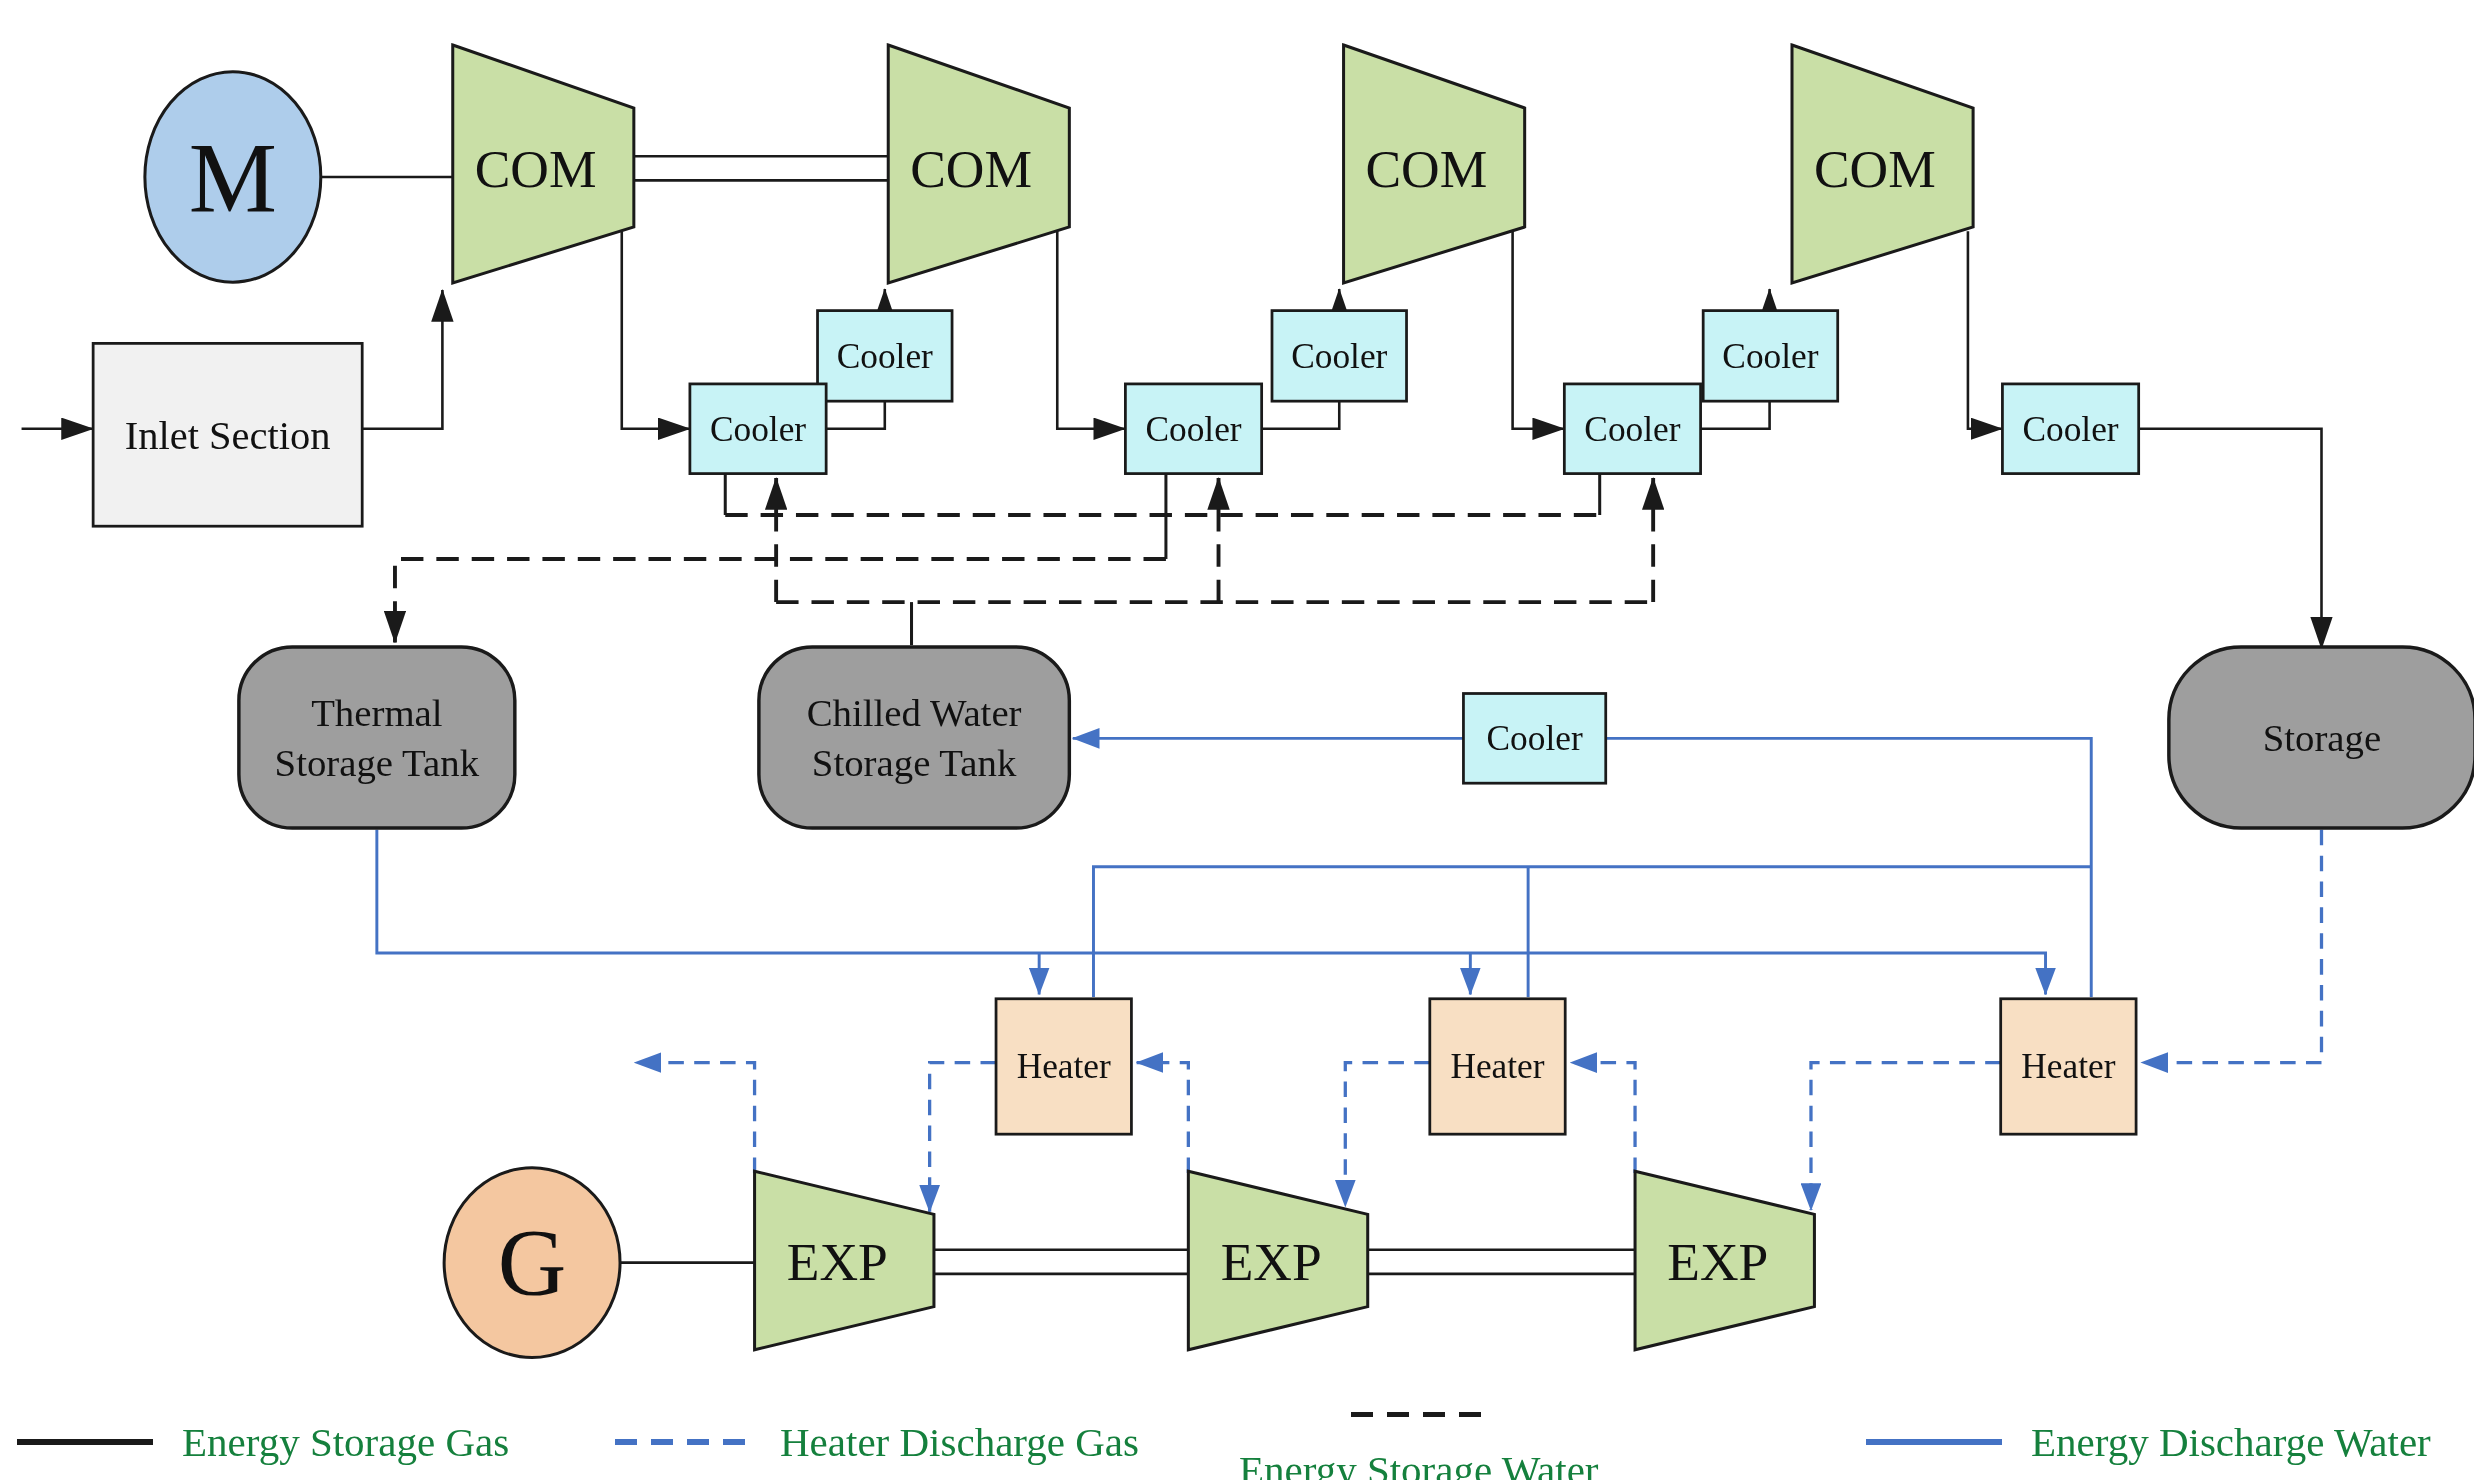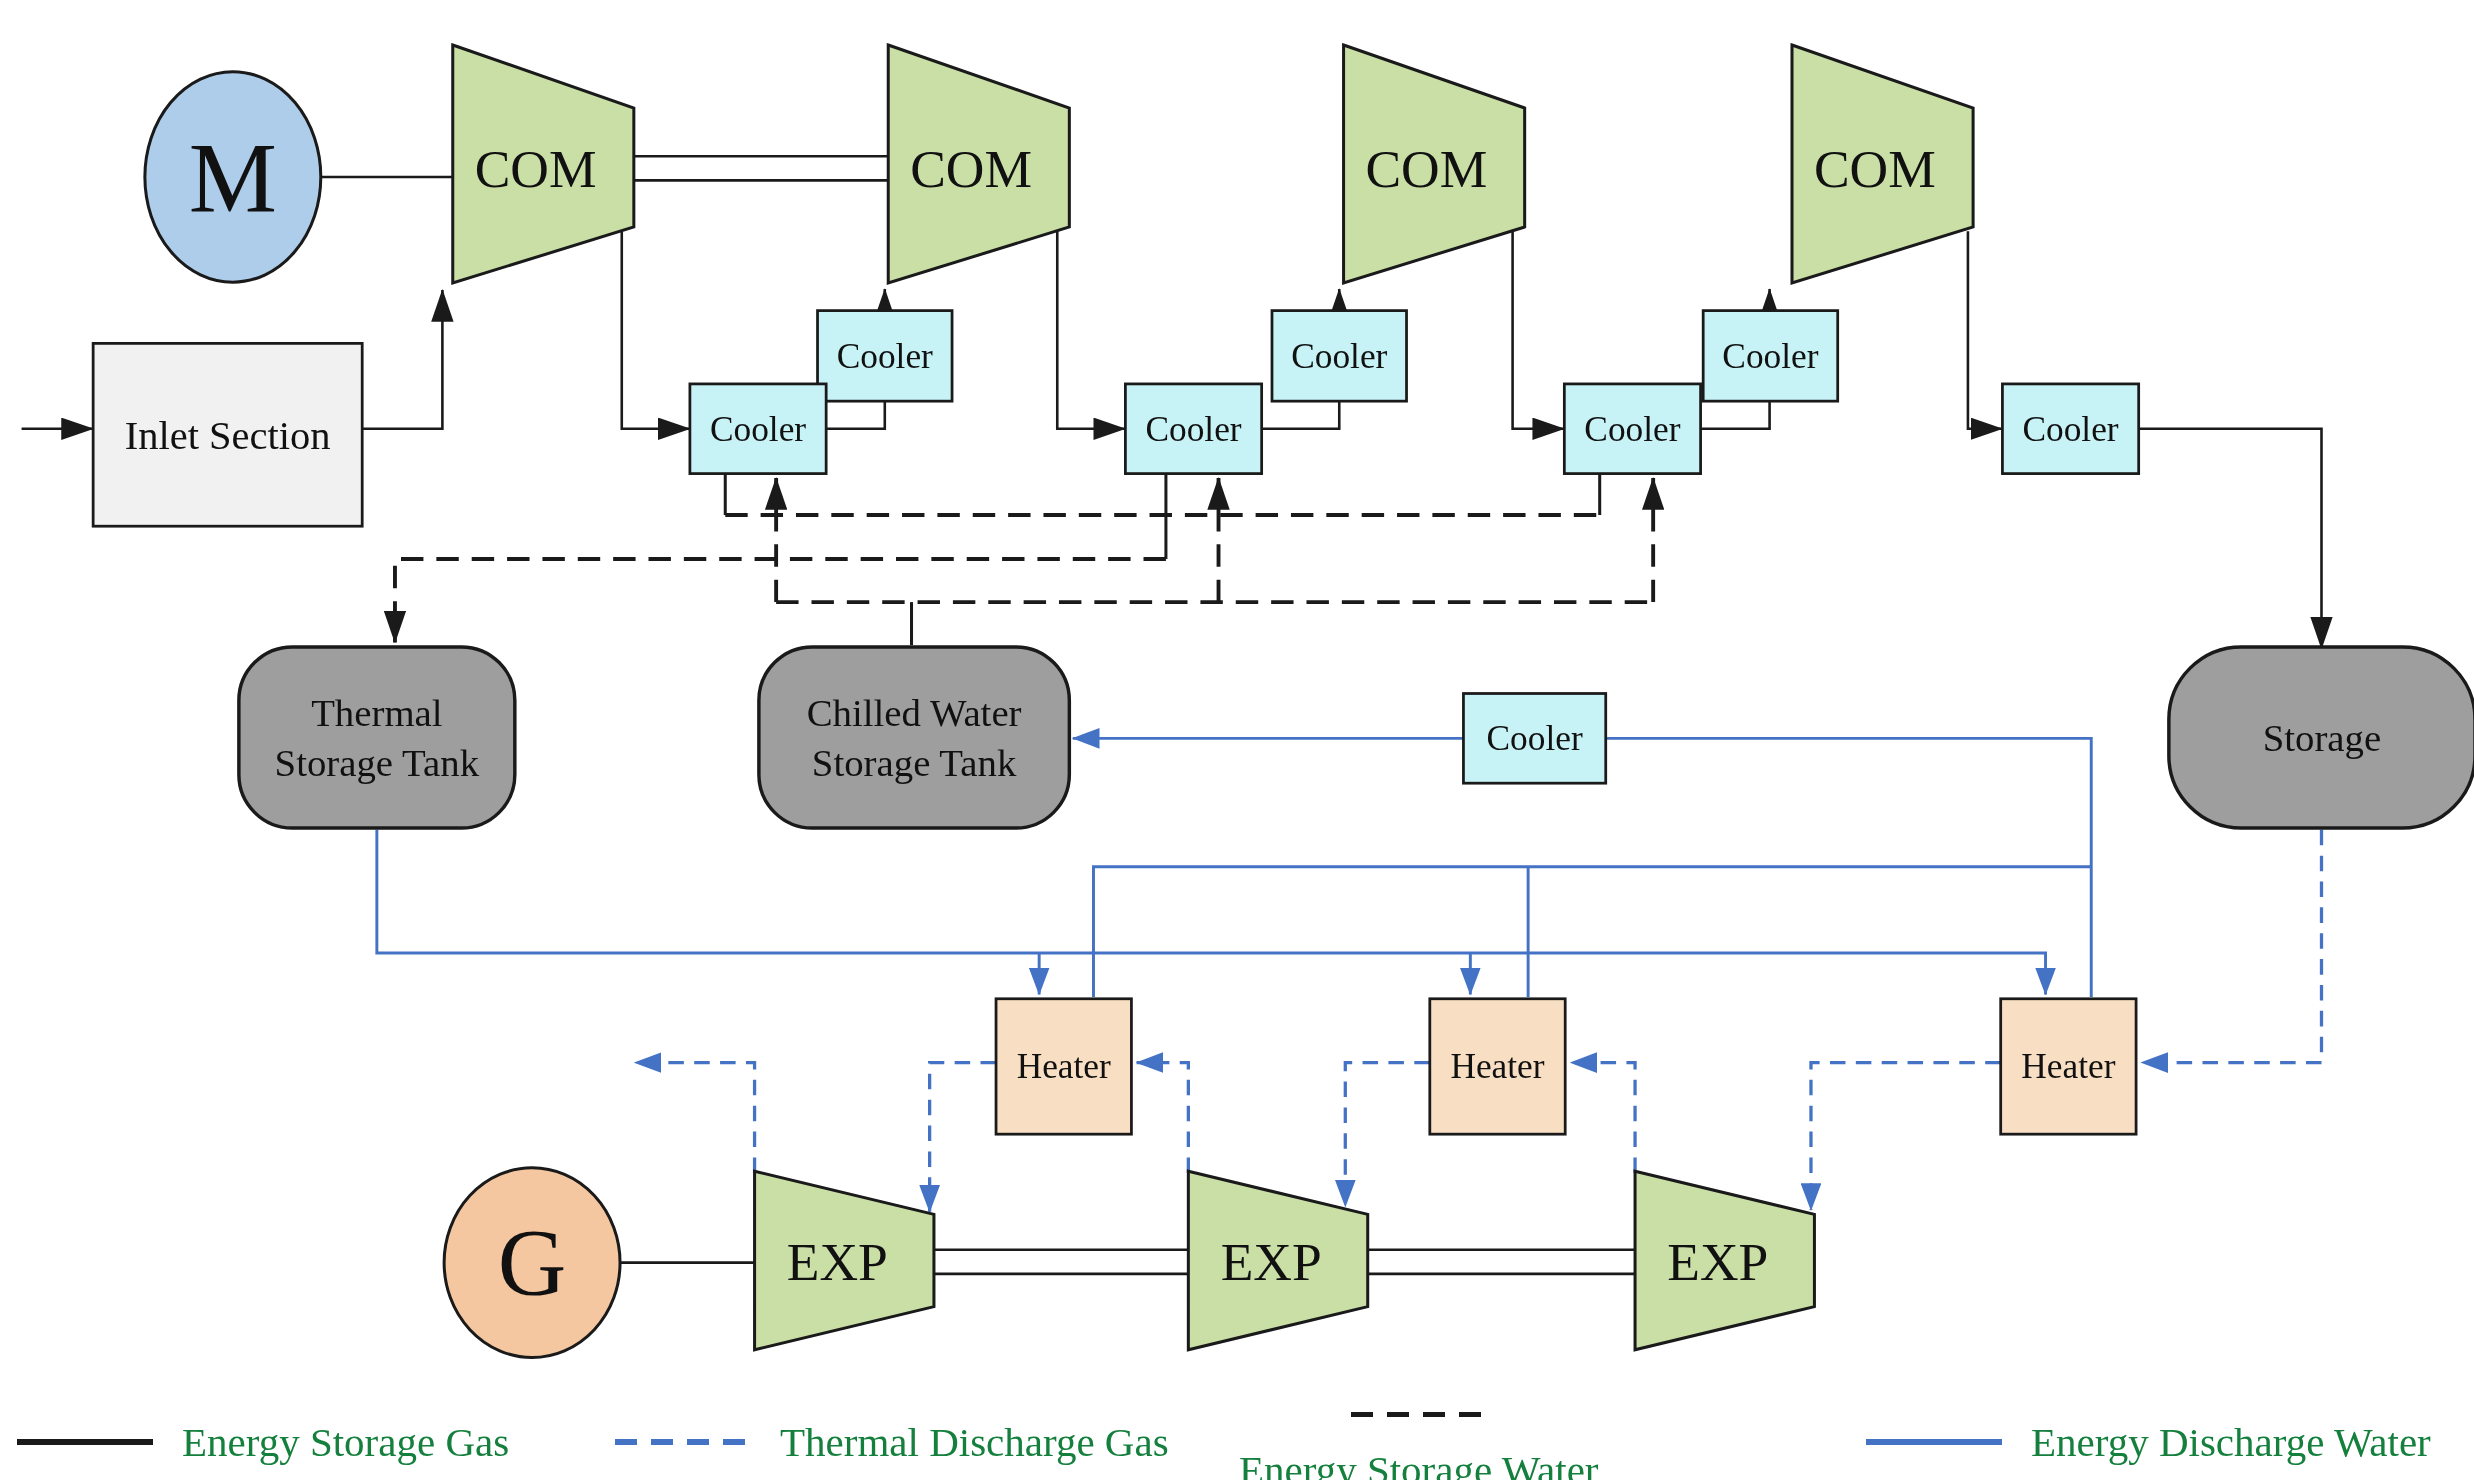--- a/index.html
+++ b/index.html
@@ -124,21 +124,21 @@
       </g>
   </svg>
 
   <div class="legend">
     <div class="legend-item" style="left: 17px;">
       <div class="swatch" style="background: rgb(26, 26, 26);"></div>
       <span>Energy Storage Gas</span>
     </div>
     <div class="legend-item" style="left: 615px;">
       <div class="swatch" style="background: repeating-linear-gradient(90deg, rgb(68, 114, 196) 0px, rgb(68, 114, 196) 22.4px, transparent 22.4px, transparent 36px);"></div>
-      <span>Thermal Discharge Gas</span>
+      <span>Heater Discharge Gas</span>
     </div>
     <div class="legend-item" style="left: 1239px; flex-direction: column;">
       <div class="swatch" style="background: repeating-linear-gradient(90deg, rgb(26, 26, 26) 0px, rgb(26, 26, 26) 22.4px, transparent 22.4px, transparent 36px);"></div>
       <span>Energy Storage Water</span>
     </div>
     <div class="legend-item" style="left: 1866px; align-items: center;">
       <div class="swatch" style="background: rgb(68, 114, 196);"></div>
       <span>Energy Discharge Water</span>
     </div>
   </div>

